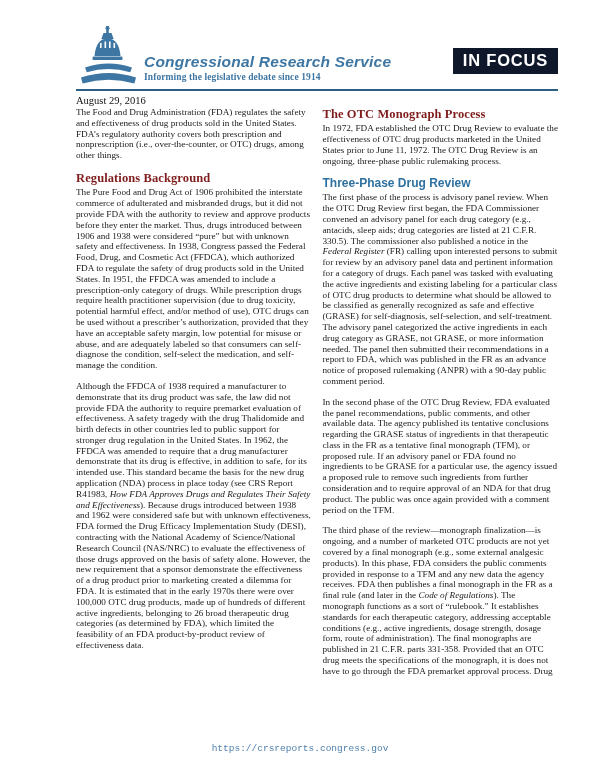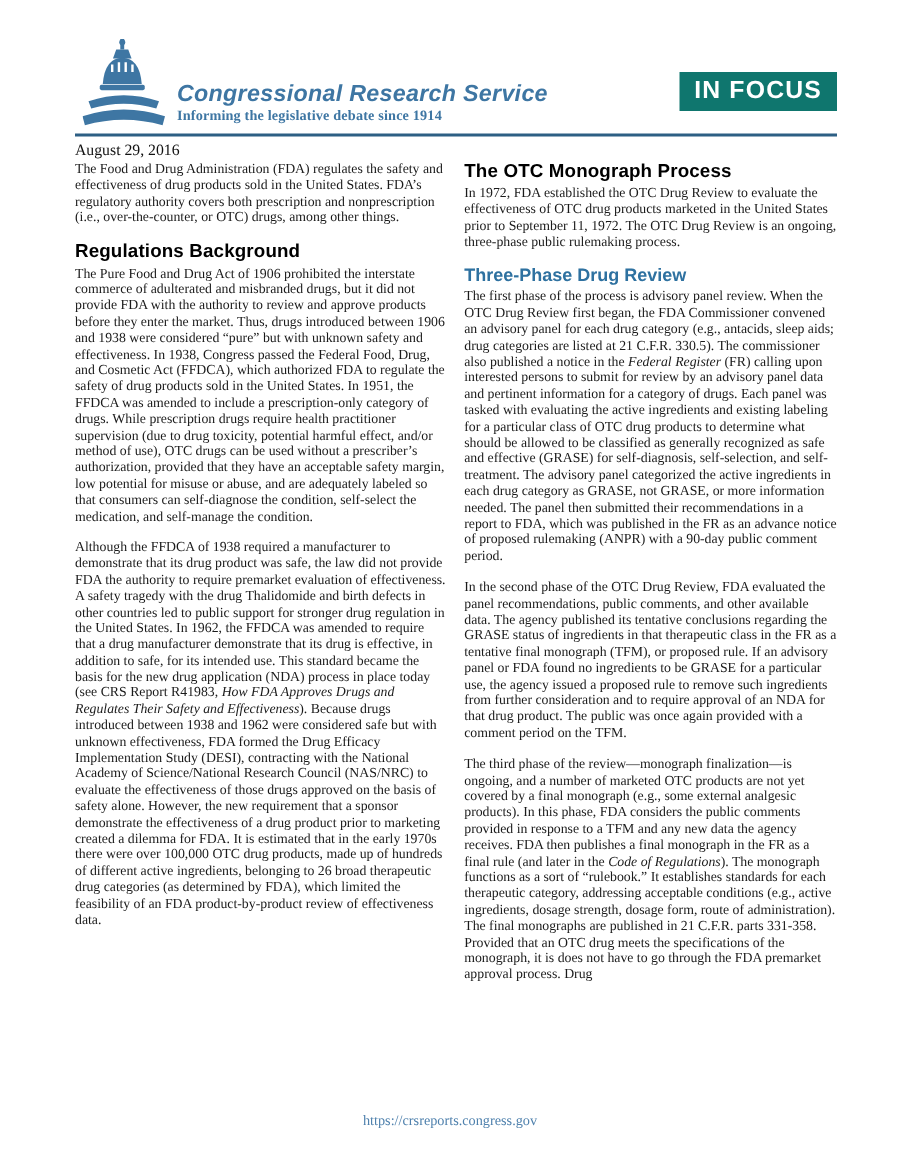--- a/index.html
+++ b/index.html
@@ -7,42 +7,42 @@
     width: 600px; height: 777px;
     background: #ffffff;
     font-family: "Liberation Serif", serif;
     color: #1a1a1a;
     overflow: hidden;
     position: relative;
   }
   .page {
     box-sizing: border-box;
     width: 600px; height: 777px;
-    padding: 26px 42px 0 50px;
+    padding: 26px 42px 0 76px;
     position: relative;
   }
   
   .header { position: relative; height: 62px; }
   .logo { position: absolute; left: 5px; top: 0; display: flex; align-items: flex-end; }
   .capitol { display: block; margin-right: 8px; }
   .logo-text { padding-bottom: 6px; }
   .org {
     font-family: "Liberation Sans", sans-serif;
     font-weight: bold; font-style: italic;
     font-size: 15.5px; letter-spacing: 0.2px;
     color: #3e76a3; line-height: 1.05;
   }
   .tagline {
     font-family: Liberation Serif, serif;
     font-weight: bold; font-size: 9.5px;
     color: #3e76a3; margin-top: 2px; letter-spacing: 0.1px;
   }
   .badge {
     position: absolute; right: 0; top: 22px;
-    background: #0f766e; color: #ffffff;
+    background: #0f172a; color: #ffffff;
     font-family: "Liberation Sans", sans-serif;
     font-weight: bold; font-size: 16.5px;
     letter-spacing: 0.8px;
     padding: 3px 10px 4px 10px;
   }
   .rule { border-top: 2px solid #2d5f84; margin-top: 1px; }
   .date {
     font-size: 10.5px;
     margin: 4px 0 1px 0; color: #111;
   }
@@ -52,37 +52,37 @@
     letter-spacing: 0.1px;
   }
   
   .columns { display: flex; gap: 11px; }
   .col { flex: 1 1 0; min-width: 0; }
   .col p {
     font-size: 9.2px; line-height: 10.8px;
     margin: 0 0 10px 0;
   }
   h2.sec {
-    font-family: Liberation Sans, sans-serif;
+    font-family: Liberation Serif, serif;
     font-weight: bold; font-size: 12.5px;
-    color: #000000; margin: 0 0 2px 0; line-height: 1.15;
+    color: #7f1d1d; margin: 0 0 2px 0; line-height: 1.15;
     letter-spacing: 0.1px;
   }
   h3.subsec {
     font-family: "Liberation Sans", sans-serif;
     font-weight: bold; font-size: 12px;
     color: #2e71a0; margin: 0 0 2px 0; line-height: 1.15;
   }
   
   .footer {
     position: absolute; left: 0; right: 0; bottom: 22px;
     text-align: center;
   }
   .footer-url {
-    font-family: Liberation Serif, serif;
+    font-family: Liberation Mono, monospace;
     font-size: 9.5px; color: #4f81ad; text-decoration: none;
   }
 </style>
 </head>
 <body>
 
 <div class="page">
 
   <div class="header">
     <div class="logo">
@@ -118,21 +118,21 @@
 
   <div class="columns">
     <div class="col">
       <p><span>The Food and Drug Administration (FDA) regulates the safety and effectiveness of drug products sold in the United States. FDA’s regulatory authority covers both prescription and nonprescription (i.e., over-the-counter, or OTC) drugs, among other things.</span></p>
       <h2 class="sec">Regulations Background</h2>
       <p><span>The Pure Food and Drug Act of 1906 prohibited the interstate commerce of adulterated and misbranded drugs, but it did not provide FDA with the authority to review and approve products before they enter the market. Thus, drugs introduced between 1906 and 1938 were considered “pure” but with unknown safety and effectiveness. In 1938, Congress passed the Federal Food, Drug, and Cosmetic Act (FFDCA), which authorized FDA to regulate the safety of drug products sold in the United States. In 1951, the FFDCA was amended to include a prescription-only category of drugs. While prescription drugs require health practitioner supervision (due to drug toxicity, potential harmful effect, and/or method of use), OTC drugs can be used without a prescriber’s authorization, provided that they have an acceptable safety margin, low potential for misuse or abuse, and are adequately labeled so that consumers can self-diagnose the condition, self-select the medication, and self-manage the condition.</span></p>
       <p><span>Although the FFDCA of 1938 required a manufacturer to demonstrate that its drug product was safe, the law did not provide FDA the authority to require premarket evaluation of effectiveness. A safety tragedy with the drug Thalidomide and birth defects in other countries led to public support for stronger drug regulation in the United States. In 1962, the FFDCA was amended to require that a drug manufacturer demonstrate that its drug is effective, in addition to safe, for its intended use. This standard became the basis for the new drug application (NDA) process in place today (see CRS Report R41983, </span><i>How FDA Approves Drugs and Regulates Their Safety and Effectiveness</i><span>). Because drugs introduced between 1938 and 1962 were considered safe but with unknown effectiveness, FDA formed the Drug Efficacy Implementation Study (DESI), contracting with the National Academy of Science/National Research Council (NAS/NRC) to evaluate the effectiveness of those drugs approved on the basis of safety alone. However, the new requirement that a sponsor demonstrate the effectiveness of a drug product prior to marketing created a dilemma for FDA. It is estimated that in the early 1970s there were over 100,000 OTC drug products, made up of hundreds of different active ingredients, belonging to 26 broad therapeutic drug categories (as determined by FDA), which limited the feasibility of an FDA product-by-product review of effectiveness data.</span></p>
     </div>
     <div class="col">
       <h2 class="sec">The OTC Monograph Process</h2>
-      <p><span>In 1972, FDA established the OTC Drug Review to evaluate the effectiveness of OTC drug products marketed in the United States prior to September 11, 1972. The OTC Drug Review is an ongoing, three-phase public rulemaking process.</span></p>
+      <p><span>In 1972, FDA established the OTC Drug Review to evaluate the effectiveness of OTC drug products marketed in the United States prior to June 11, 1972. The OTC Drug Review is an ongoing, three-phase public rulemaking process.</span></p>
       <h3 class="subsec">Three-Phase Drug Review</h3>
       <p><span>The first phase of the process is advisory panel review. When the OTC Drug Review first began, the FDA Commissioner convened an advisory panel for each drug category (e.g., antacids, sleep aids; drug categories are listed at 21 C.F.R. 330.5). The commissioner also published a notice in the </span><i>Federal Register</i><span> (FR) calling upon interested persons to submit for review by an advisory panel data and pertinent information for a category of drugs. Each panel was tasked with evaluating the active ingredients and existing labeling for a particular class of OTC drug products to determine what should be allowed to be classified as generally recognized as safe and effective (GRASE) for self-diagnosis, self-selection, and self-treatment. The advisory panel categorized the active ingredients in each drug category as GRASE, not GRASE, or more information needed. The panel then submitted their recommendations in a report to FDA, which was published in the FR as an advance notice of proposed rulemaking (ANPR) with a 90-day public comment period.</span></p>
       <p><span>In the second phase of the OTC Drug Review, FDA evaluated the panel recommendations, public comments, and other available data. The agency published its tentative conclusions regarding the GRASE status of ingredients in that therapeutic class in the FR as a tentative final monograph (TFM), or proposed rule. If an advisory panel or FDA found no ingredients to be GRASE for a particular use, the agency issued a proposed rule to remove such ingredients from further consideration and to require approval of an NDA for that drug product. The public was once again provided with a comment period on the TFM.</span></p>
       <p><span>The third phase of the review—monograph finalization—is ongoing, and a number of marketed OTC products are not yet covered by a final monograph (e.g., some external analgesic products). In this phase, FDA considers the public comments provided in response to a TFM and any new data the agency receives. FDA then publishes a final monograph in the FR as a final rule (and later in the </span><i>Code of Regulations</i><span>). The monograph functions as a sort of “rulebook.” It establishes standards for each therapeutic category, addressing acceptable conditions (e.g., active ingredients, dosage strength, dosage form, route of administration). The final monographs are published in 21 C.F.R. parts 331-358. Provided that an OTC drug meets the specifications of the monograph, it is does not have to go through the FDA premarket approval process. Drug</span></p>
     </div>
   </div>
 
   <div class="footer">
     <a href="#" class="footer-url">https://crsreports.congress.gov</a>
   </div>

